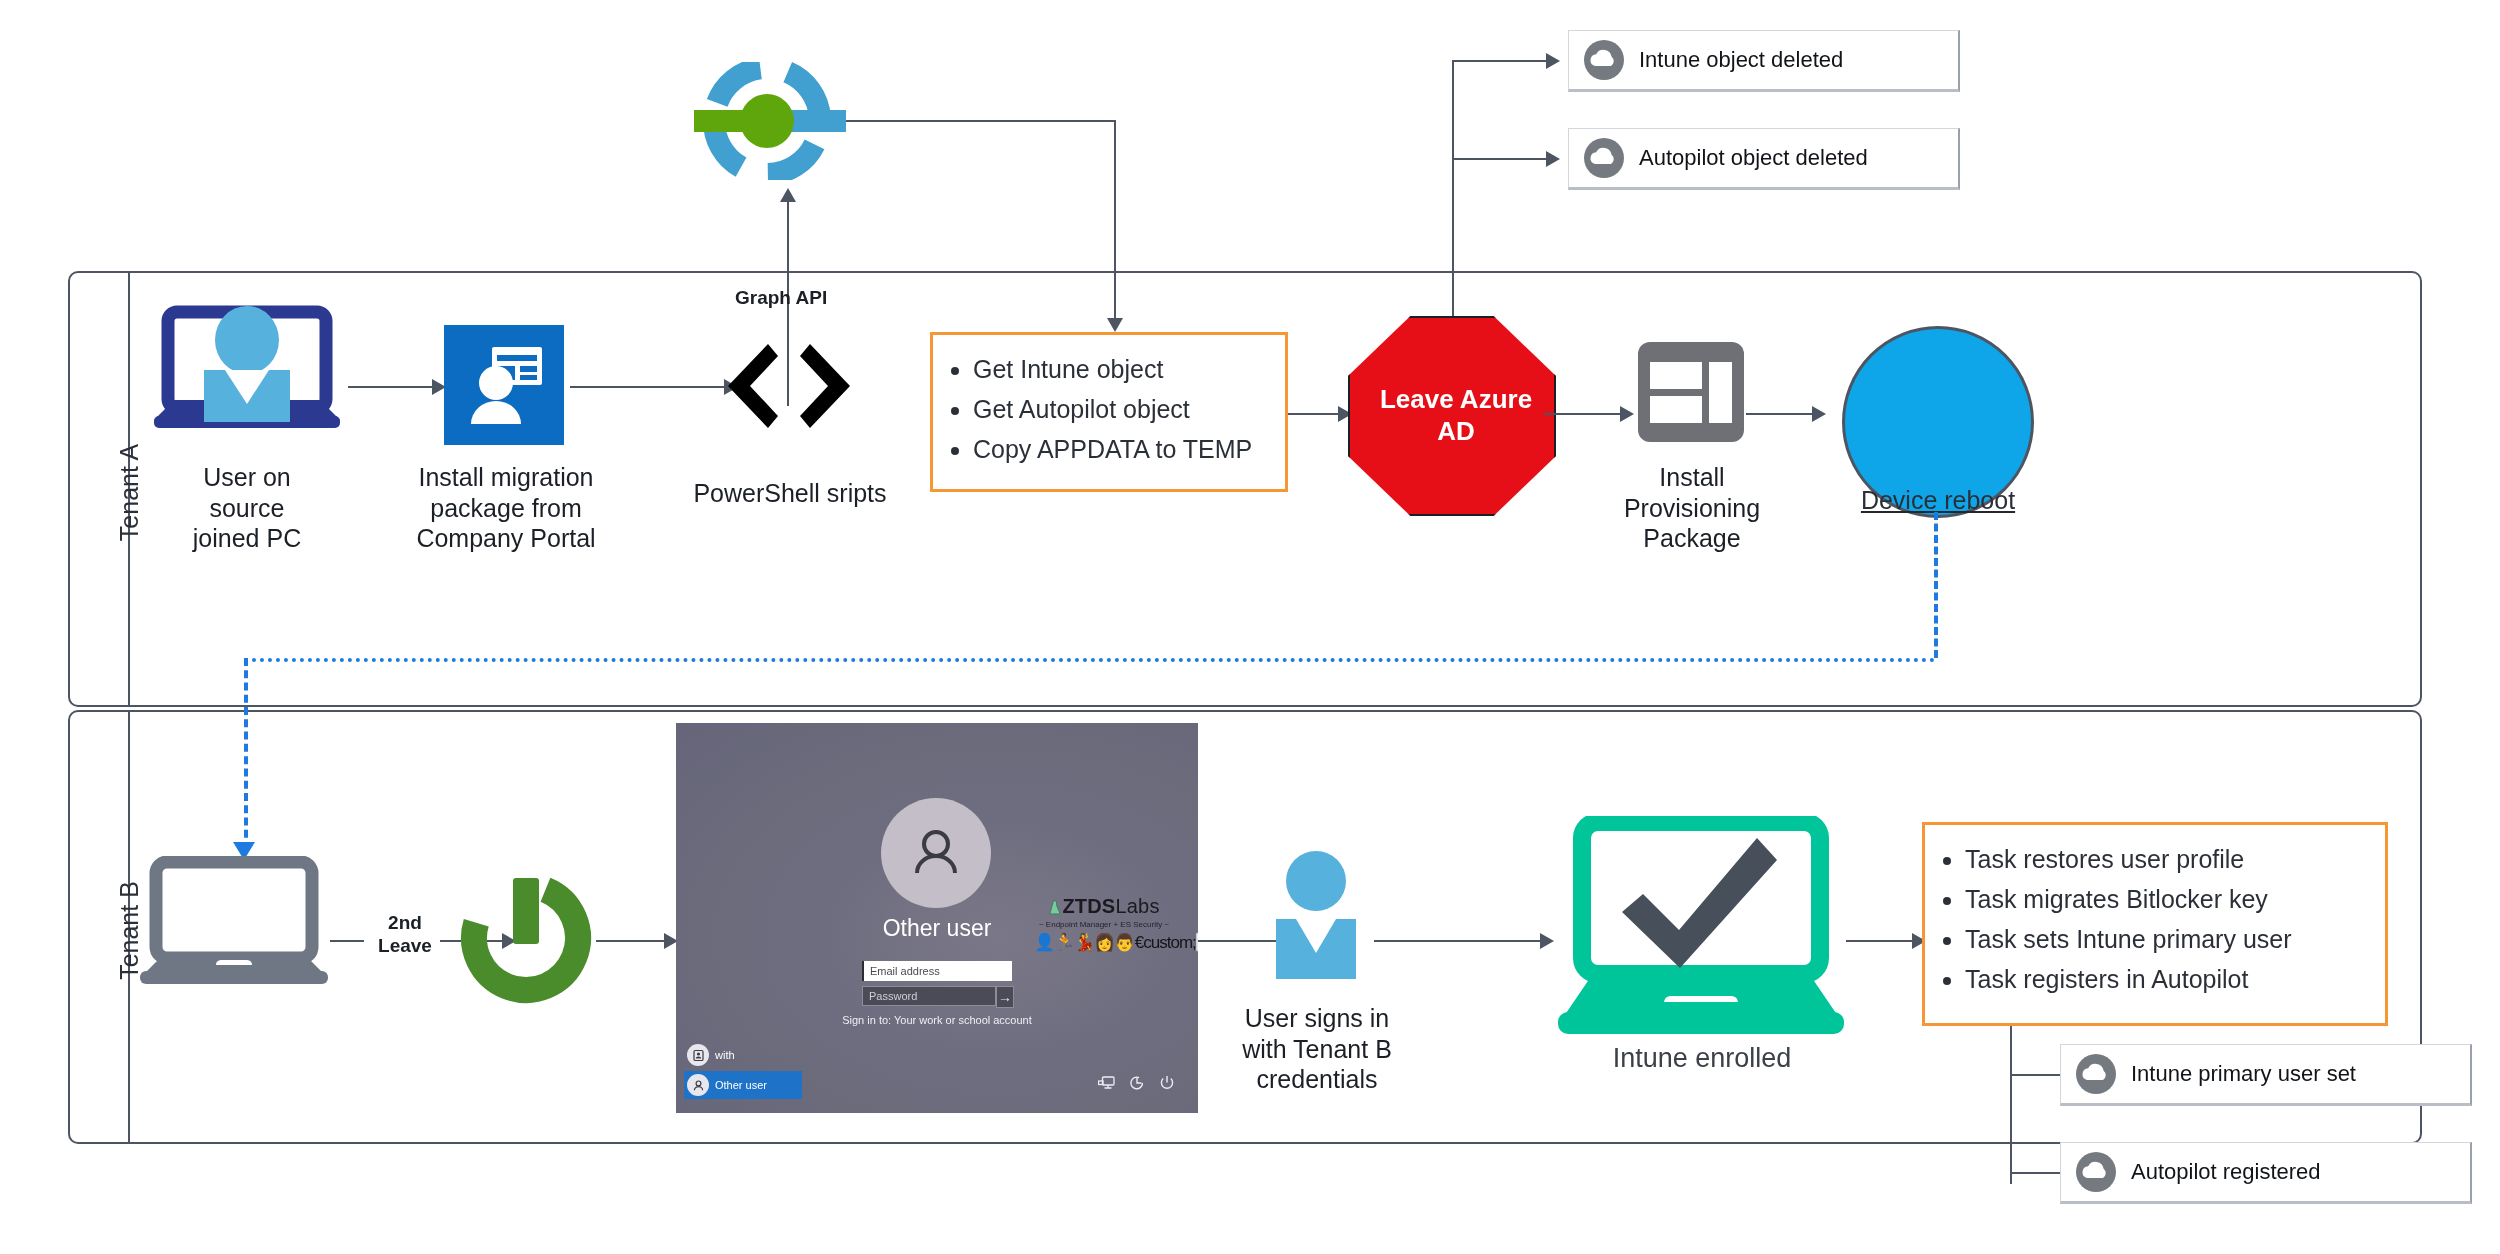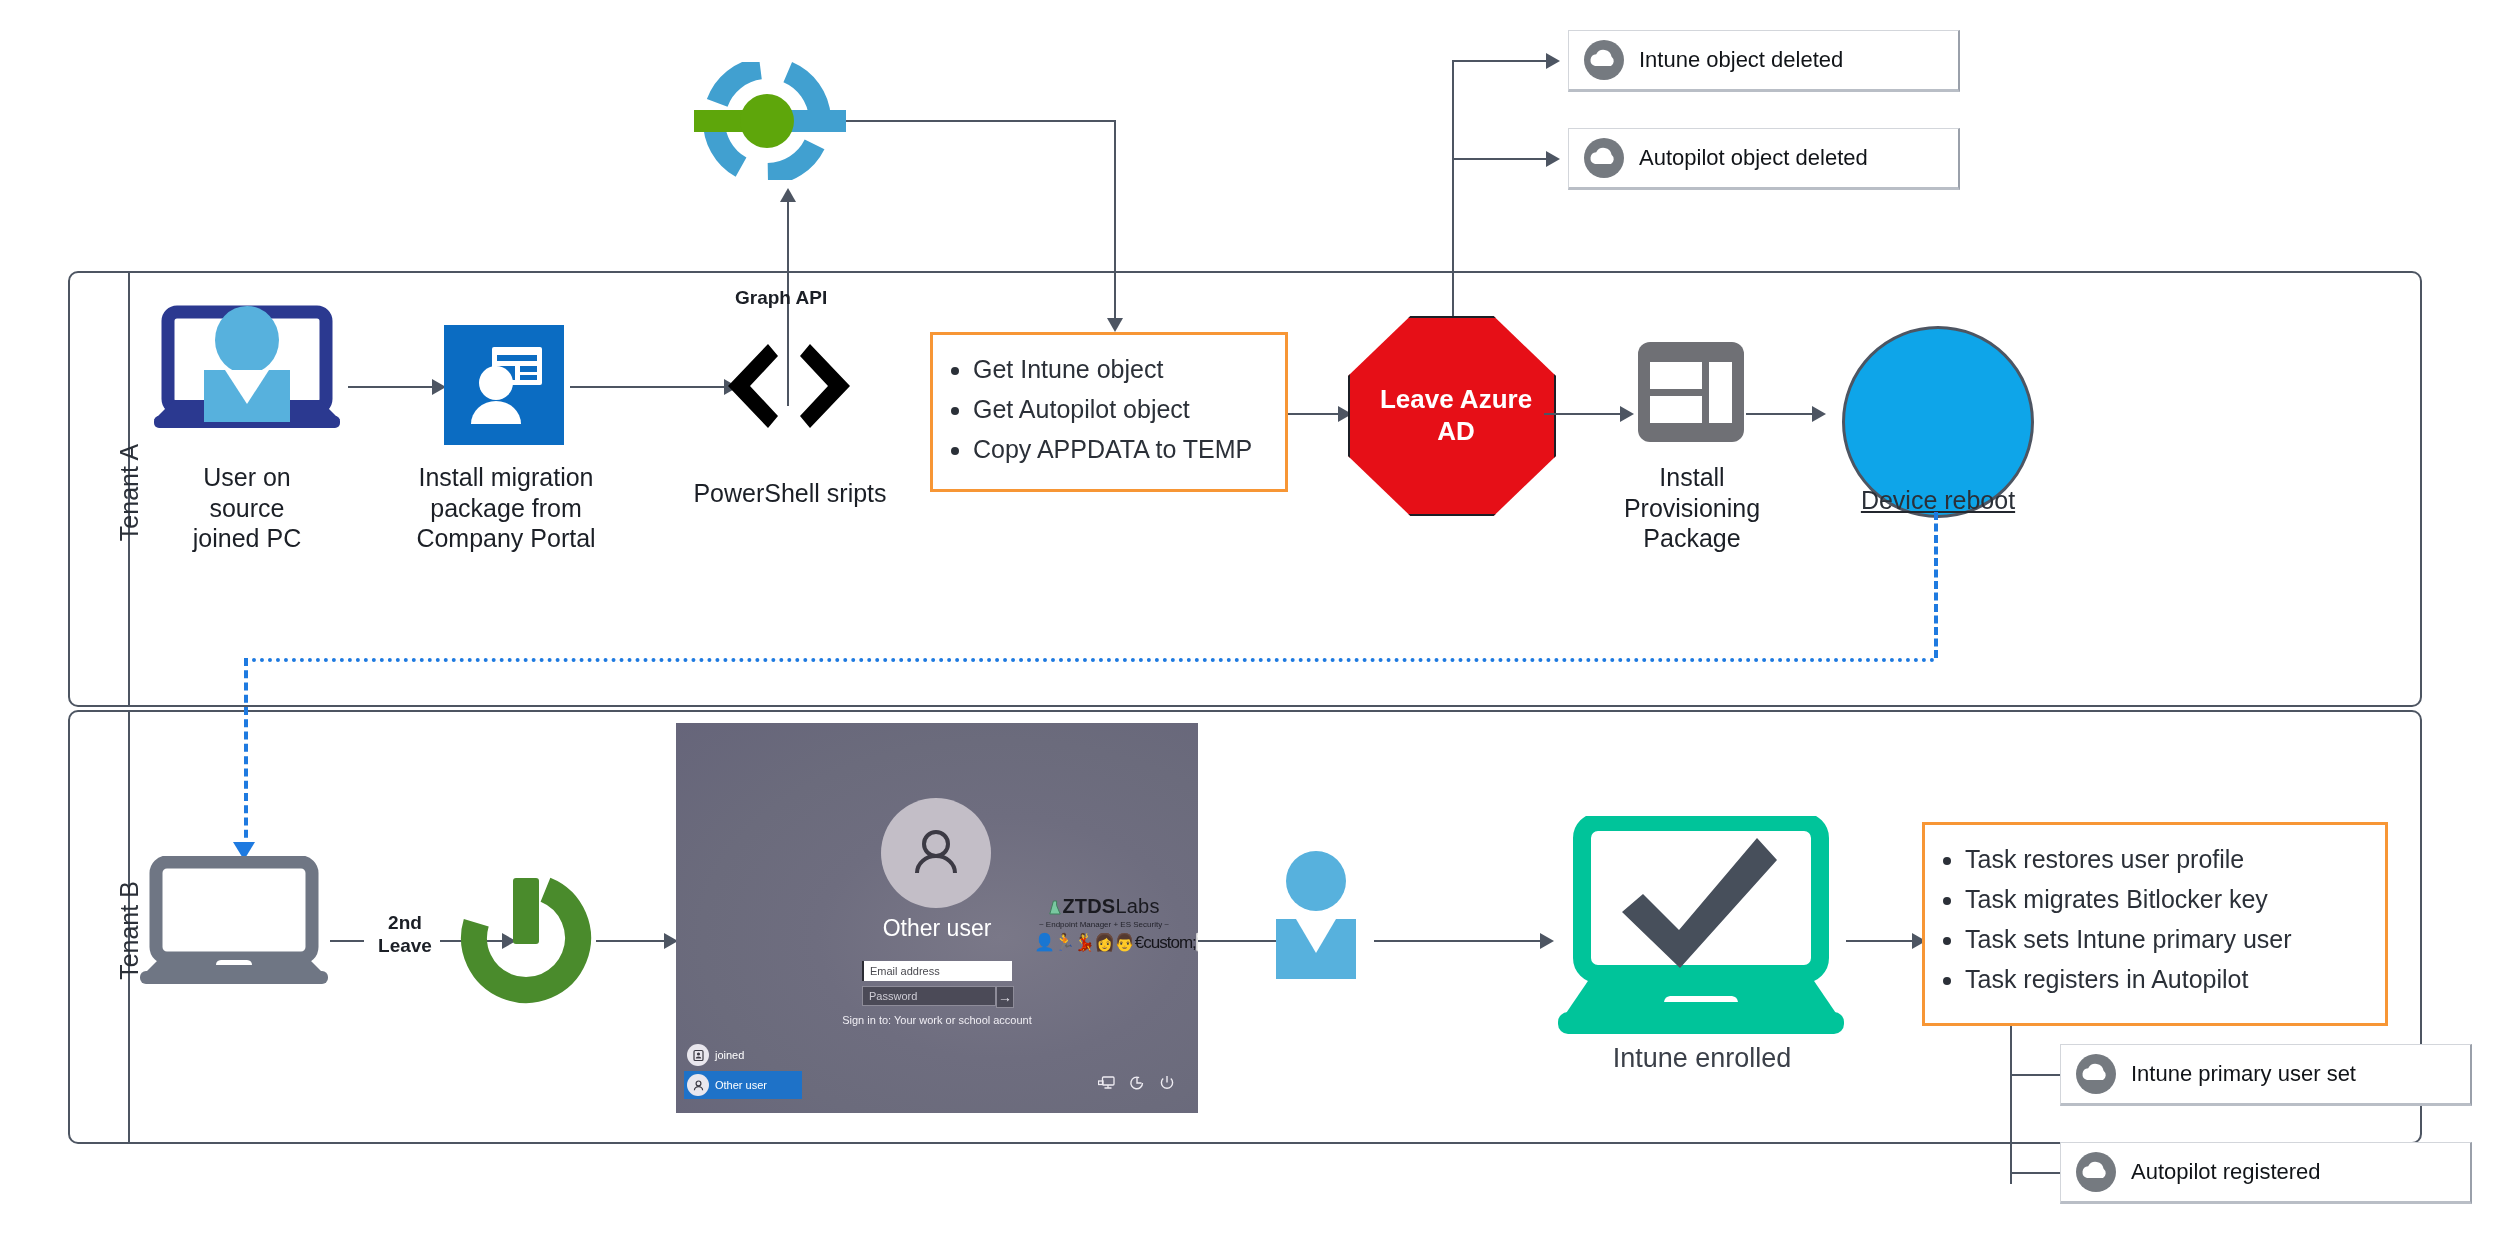--- a/index.html
+++ b/index.html
@@ -493,21 +493,21 @@
     </div>
 
     <div class="login-tile" style="left:8px; top:318px; width:118px; height:28px;">
       <div class="login-tile-ico">
         <svg width="13" height="13" viewBox="0 0 13 13">
           <rect x="2" y="1.5" width="9" height="10" rx="1.3" fill="none" stroke="#3c3a44" stroke-width="1.2"></rect>
           <circle cx="6.5" cy="5" r="1.6" fill="#3c3a44"></circle>
           <path d="M3.8 9.6 a2.7 2.2 0 0 1 5.4 0" fill="#3c3a44"></path>
         </svg>
       </div>
-      <span class="login-tile-name">joined</span>
+      <span class="login-tile-name">with</span>
     </div>
 
     <div class="login-tile sel" style="left:8px; top:348px; width:118px; height:28px;">
       <div class="login-tile-ico">
         <svg width="13" height="13" viewBox="0 0 13 13">
           <circle cx="6.5" cy="4.4" r="2.4" fill="none" stroke="#3c3a44" stroke-width="1.2"></circle>
           <path d="M2.4 11.2 a4.1 3.6 0 0 1 8.2 0" fill="none" stroke="#3c3a44" stroke-width="1.2"></path>
         </svg>
       </div>
       <span class="login-tile-name">Other user</span>
@@ -533,20 +533,23 @@
   <div class="hline" style="left:1198px; top:940px; width:84px;"></div>
   <div class="arrow-r" style="left:1278px; top:933px;"></div>
 
   <div class="abs" style="left:1258px; top:843px;">
     <svg width="116" height="142" viewBox="0 0 116 142">
       <circle cx="58" cy="38" r="30" fill="#57b1dd"></circle>
       <path d="M18 76 L98 76 L98 136 L18 136 Z" fill="#57b1dd"></path>
       <path d="M38 76 L58 110 L78 76 Z" fill="#ffffff"></path>
     </svg>
   </div>
+  <div class="node-label" style="left:1232px; top:1003px; width:170px;">User signs in
+with Tenant B
+credentials</div>
 
   <div class="hline" style="left:1374px; top:940px; width:170px;"></div>
   <div class="arrow-r" style="left:1540px; top:933px;"></div>
 
   <div class="abs" style="left:1556px; top:816px;">
     <svg width="290" height="222" viewBox="0 0 290 222">
       <rect x="26" y="6" width="238" height="152" rx="16" fill="none" stroke="#00c49a" stroke-width="18"></rect>
       <path d="M4 206 L34 162 L256 162 L286 206 Z" fill="#00c49a"></path>
       <rect x="2" y="196" width="286" height="22" rx="10" fill="#00c49a"></rect>
       <path d="M108 186 a7 7 0 0 1 6 -6 l62 0 a7 7 0 0 1 6 6 z" fill="#ffffff"></path>

